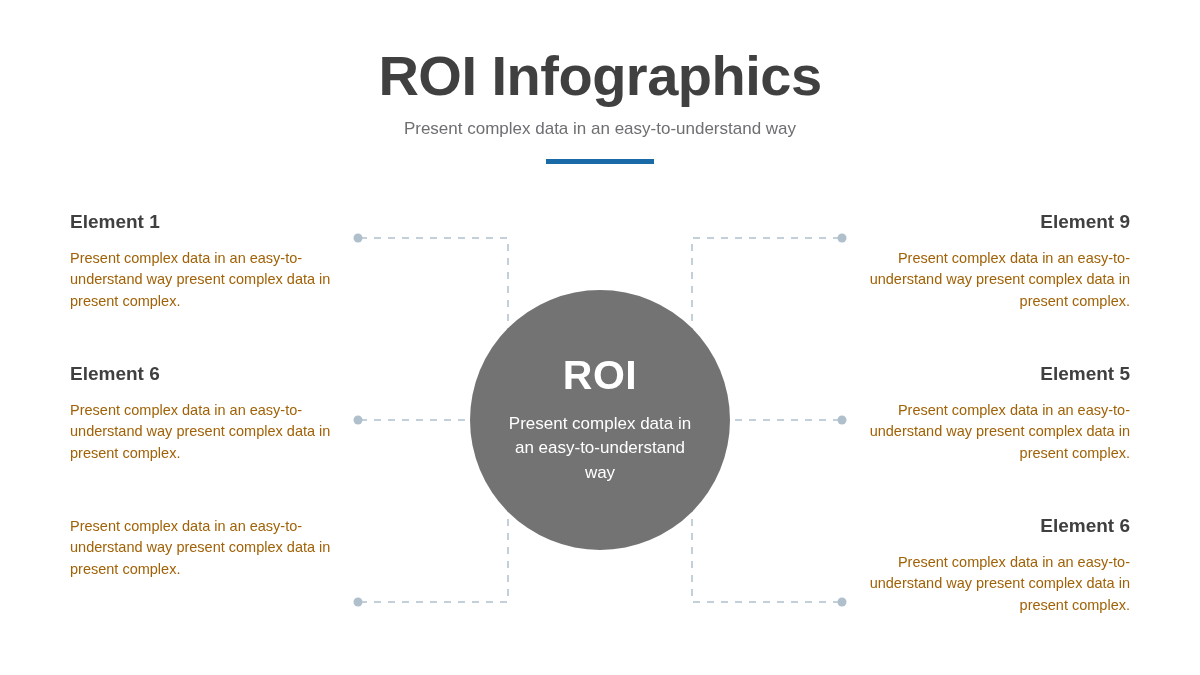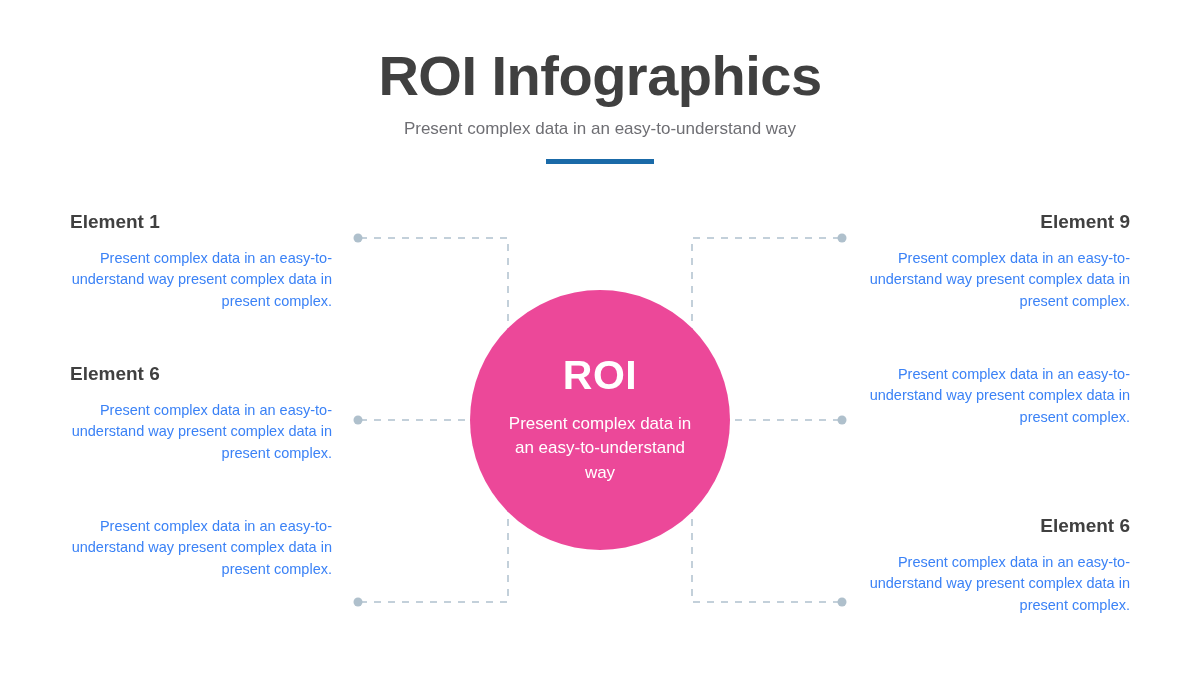--- a/index.html
+++ b/index.html
@@ -61,21 +61,21 @@
   }
 
   
   .center-circle {
     position: absolute;
     left: 470px;
     top: 290px;
     width: 260px;
     height: 260px;
     border-radius: 50%;
-    background: #ec4899;
+    background: #737373;
     display: flex;
     flex-direction: column;
     align-items: center;
     justify-content: center;
     text-align: center;
     box-sizing: border-box;
     padding: 0 34px;
   }
   .center-title {
     font-size: 41px;
@@ -102,24 +102,23 @@
 
   .element-title {
     font-size: 19px;
     font-weight: bold;
     color: #404040;
     margin: 0 0 15px 0;
     line-height: 1.1;
   }
   .element-body {
     font-size: 14.5px;
-    color: #3b82f6;
+    color: #a16207;
     line-height: 1.48;
     margin: 0;
-    text-align: right;
   }
 
   .row1 { top: 212px; }
   .row2 { top: 364px; }
   .row3 { top: 516px; }
 </style>
 </head>
 <body>
 
 <div class="slide">
@@ -173,20 +172,21 @@
   <div class="element left row3">
     <div class="element-body">Present complex data in an easy-to-understand way present complex data in present complex.</div>
   </div>
 
   <div class="element right row1">
     <div class="element-title">Element 9</div>
     <div class="element-body">Present complex data in an easy-to-understand way present complex data in present complex.</div>
   </div>
 
   <div class="element right row2">
+    <div class="element-title">Element 5</div>
     <div class="element-body">Present complex data in an easy-to-understand way present complex data in present complex.</div>
   </div>
 
   <div class="element right row3">
     <div class="element-title">Element 6</div>
     <div class="element-body">Present complex data in an easy-to-understand way present complex data in present complex.</div>
   </div>
 
 </div>
 

